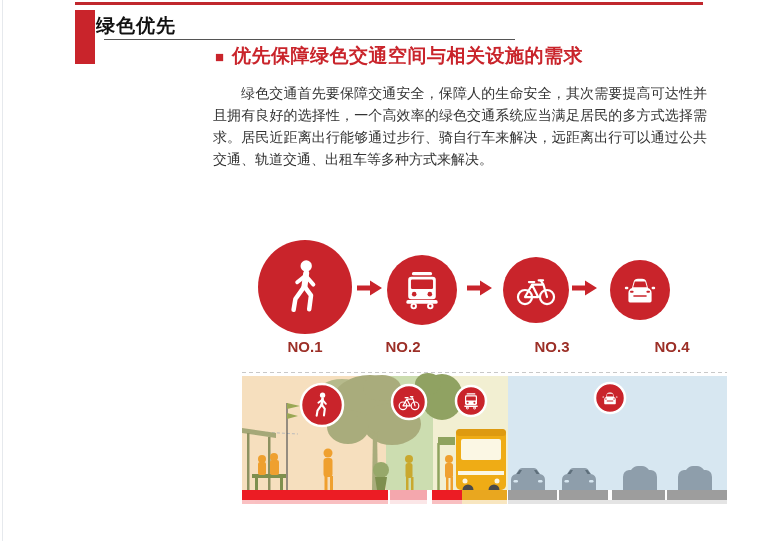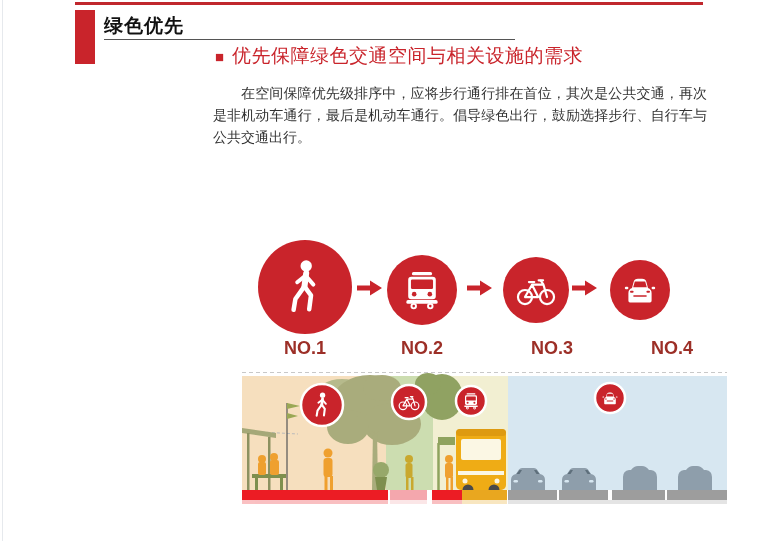--- a/index.html
+++ b/index.html
@@ -2,36 +2,36 @@
 <html><head>
 <meta charset="utf-8">
 <style>
   html,body{margin:0;padding:0;}
   body{width:760px;height:541px;background:#ffffff;overflow:hidden;position:relative;
        font-family:"Liberation Sans","DejaVu Sans",sans-serif;}
   .abs{position:absolute;}
   .page-border-left{left:2px;top:0;width:1px;height:541px;background:#e6e9ed;}
   .top-red-line{left:75px;top:2px;width:628px;height:3px;background:#c0272d;}
   .red-block{left:75px;top:10px;width:20px;height:54px;background:#c9242b;}
-  .page-title{left:104px;top:13px;font-size:19px;font-weight:bold;color:#111;letter-spacing:1px;}
+  .page-title{left:96px;top:13px;font-size:19px;font-weight:bold;color:#111;letter-spacing:1px;}
   .title-underline{left:104px;top:39px;width:411px;height:1px;background:#555;}
   .section-heading{left:215px;top:43px;display:flex;align-items:center;gap:8px;}
   .bullet{color:#c9242b;font-size:15px;line-height:19px;}
-  .heading-text{color:#c9242b;font-size:19px;font-weight:normal;letter-spacing:0.5px;}
+  .heading-text{color:#c9242b;font-size:19px;font-weight:bold;letter-spacing:0.5px;}
   .body-text{left:213px;top:82px;width:494px;font-size:14px;line-height:22px;color:#333;
              text-align:justify;}
   .body-text p{margin:0;text-indent:2em;}
   .pcircle{border-radius:50%;background:#c9242b;display:flex;align-items:center;justify-content:center;}
   .pc1{left:258px;top:240px;width:94px;height:94px;}
   .pc2{left:387px;top:255px;width:70px;height:70px;}
   .pc3{left:503px;top:257px;width:66px;height:66px;}
   .pc4{left:610px;top:260px;width:60px;height:60px;}
-  .plabel{font-size:18px;font-weight:bold;color:#9c2f27;text-align:center;top:338px;}
+  .plabel{font-size:15px;font-weight:bold;color:#9c2f27;text-align:center;top:338px;}
   .pl1{left:258px;width:94px;}
-  .pl2{left:387px;width:70px;}
+  .pl2{left:368px;width:70px;}
   .pl3{left:519px;width:66px;}
   .pl4{left:642px;width:60px;}
   .parrow{top:279px;}
   .ar1{left:357px;}
   .ar2{left:467px;}
   .ar3{left:572px;}
   .illustration{left:242px;top:371px;}
 </style>
 </head>
 <body>
@@ -84,21 +84,21 @@
   <div class="abs red-block"></div>
   <div class="abs page-title">绿色优先</div>
   <div class="abs title-underline"></div>
 
   <div class="abs section-heading">
     <span class="bullet">■</span>
     <span class="heading-text">优先保障绿色交通空间与相关设施的需求</span>
   </div>
 
   <div class="abs body-text">
-    <p>在空间保障优先级排序中，应将步行通行排在首位，其次是公共交通，再次是非机动车通行，最后是机动车通行。倡导绿色出行，鼓励选择步行、自行车与公共交通出行。</p>
+    <p>绿色交通首先要保障交通安全，保障人的生命安全，其次需要提高可达性并且拥有良好的选择性，一个高效率的绿色交通系统应当满足居民的多方式选择需求。居民近距离出行能够通过步行、骑自行车来解决，远距离出行可以通过公共交通、轨道交通、出租车等多种方式来解决。</p>
   </div>
 
   <div class="abs pcircle pc1">
     <svg width="60" height="64">
         <use href="#sym-walk"></use>
       </svg>
   </div>
   <svg class="abs parrow ar1" width="26" height="18">
     <path d="M0,6.5 H13 V1.5 L25,9 L13,16.5 V11.5 H0 Z" fill="#c9242b"></path>
   </svg>

